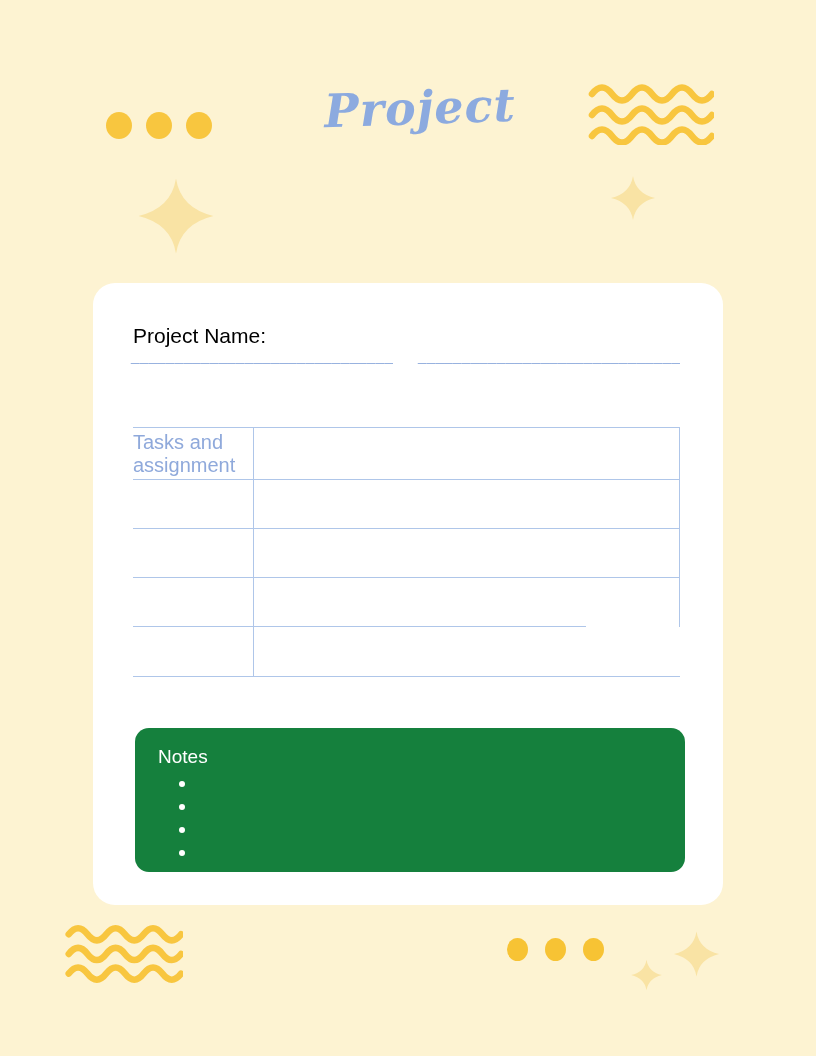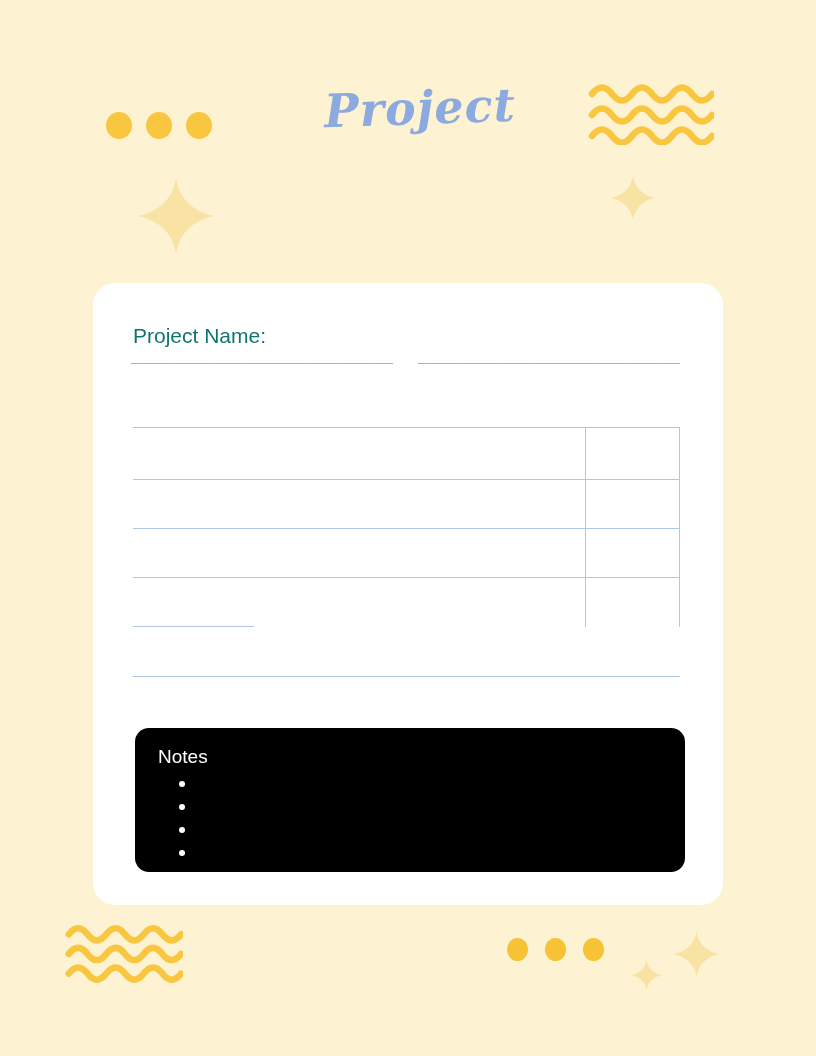--- a/index.html
+++ b/index.html
@@ -27,42 +27,42 @@
     font-size:46px;line-height:60px;letter-spacing:1px;color:#8CAADF;
     transform:rotate(-2deg);}
   .title-main-wrap{position:absolute;top:146px;left:0;width:810px;text-align:center;}
   .title-main{display:inline-block;font-weight:bold;font-size:92px;line-height:94px;
     letter-spacing:-3px;color:#93ADDF;transform:scale(0.68,1.18);transform-origin:50% 50%;}
 
   
   .card{position:absolute;left:93px;top:283px;width:630px;height:622px;
     background:#FFFFFF;border-radius:22px;}
 
-  .field-label{position:absolute;font-size:21px;color:#0f766e;}
+  .field-label{position:absolute;font-size:21px;color:#000000;}
   .label-name{left:133px;top:324px;}
   .label-deadline{left:418px;top:324px;}
   .field-line{position:absolute;font-size:15px;color:#93AEDE;letter-spacing:0.4px;
     white-space:nowrap;}
   .line-name{left:131px;top:347px;}
   .line-deadline{left:418px;top:347px;}
 
   
   .schedule-table{position:absolute;left:133px;top:427px;width:547px;
     display:grid;grid-template-columns:121px 332px 94px;
     grid-template-rows:52px repeat(4,49px);
     border-top:1.5px solid #AFC6E9;border-bottom:1.5px solid #AFC6E9;}
   .schedule-table .cell{border-bottom:1.5px solid #AFC6E9;}
   .schedule-table .row-last{border-bottom:none;}
   .schedule-table .col-1,.schedule-table .col-2{border-right:1.5px solid #AFC6E9;}
   .schedule-table .th{display:flex;align-items:center;justify-content:center;
     font-size:20px;color:#8FA9DB;}
 
   
   .notes-box{position:absolute;left:135px;top:728px;width:550px;height:144px;
-    background:#000000;border-radius:14px;}
+    background:#15803d;border-radius:14px;}
   .notes-title{position:absolute;left:23px;top:18px;font-size:19px;color:#FFFFFF;}
   .notes-bullets{position:absolute;left:44px;top:44px;}
   .bullet-item{display:flex;align-items:center;height:23px;width:480px;}
   .bullet-dot{width:6px;height:6px;border-radius:50%;background:#FFFFFF;}
 </style>
 </head>
 <body>
 
 <div class="page">
 
@@ -93,20 +93,21 @@
 
   <div class="title-script">Project</div>
 
   <div class="card"></div>
 
   <div class="field-label label-name">Project Name:</div>
   <div class="field-line line-name">______________________________</div>
   <div class="field-line line-deadline">______________________________</div>
 
   <div class="schedule-table">
+    <div class="cell col-2 th">Tasks and assignment</div>
     <div class="cell col-3 th"></div>
 
     <div class="cell col-1"></div>
     <div class="cell col-2"></div>
     <div class="cell col-3"></div>
 
     <div class="cell col-1"></div>
     <div class="cell col-2"></div>
     <div class="cell col-3"></div>
 

